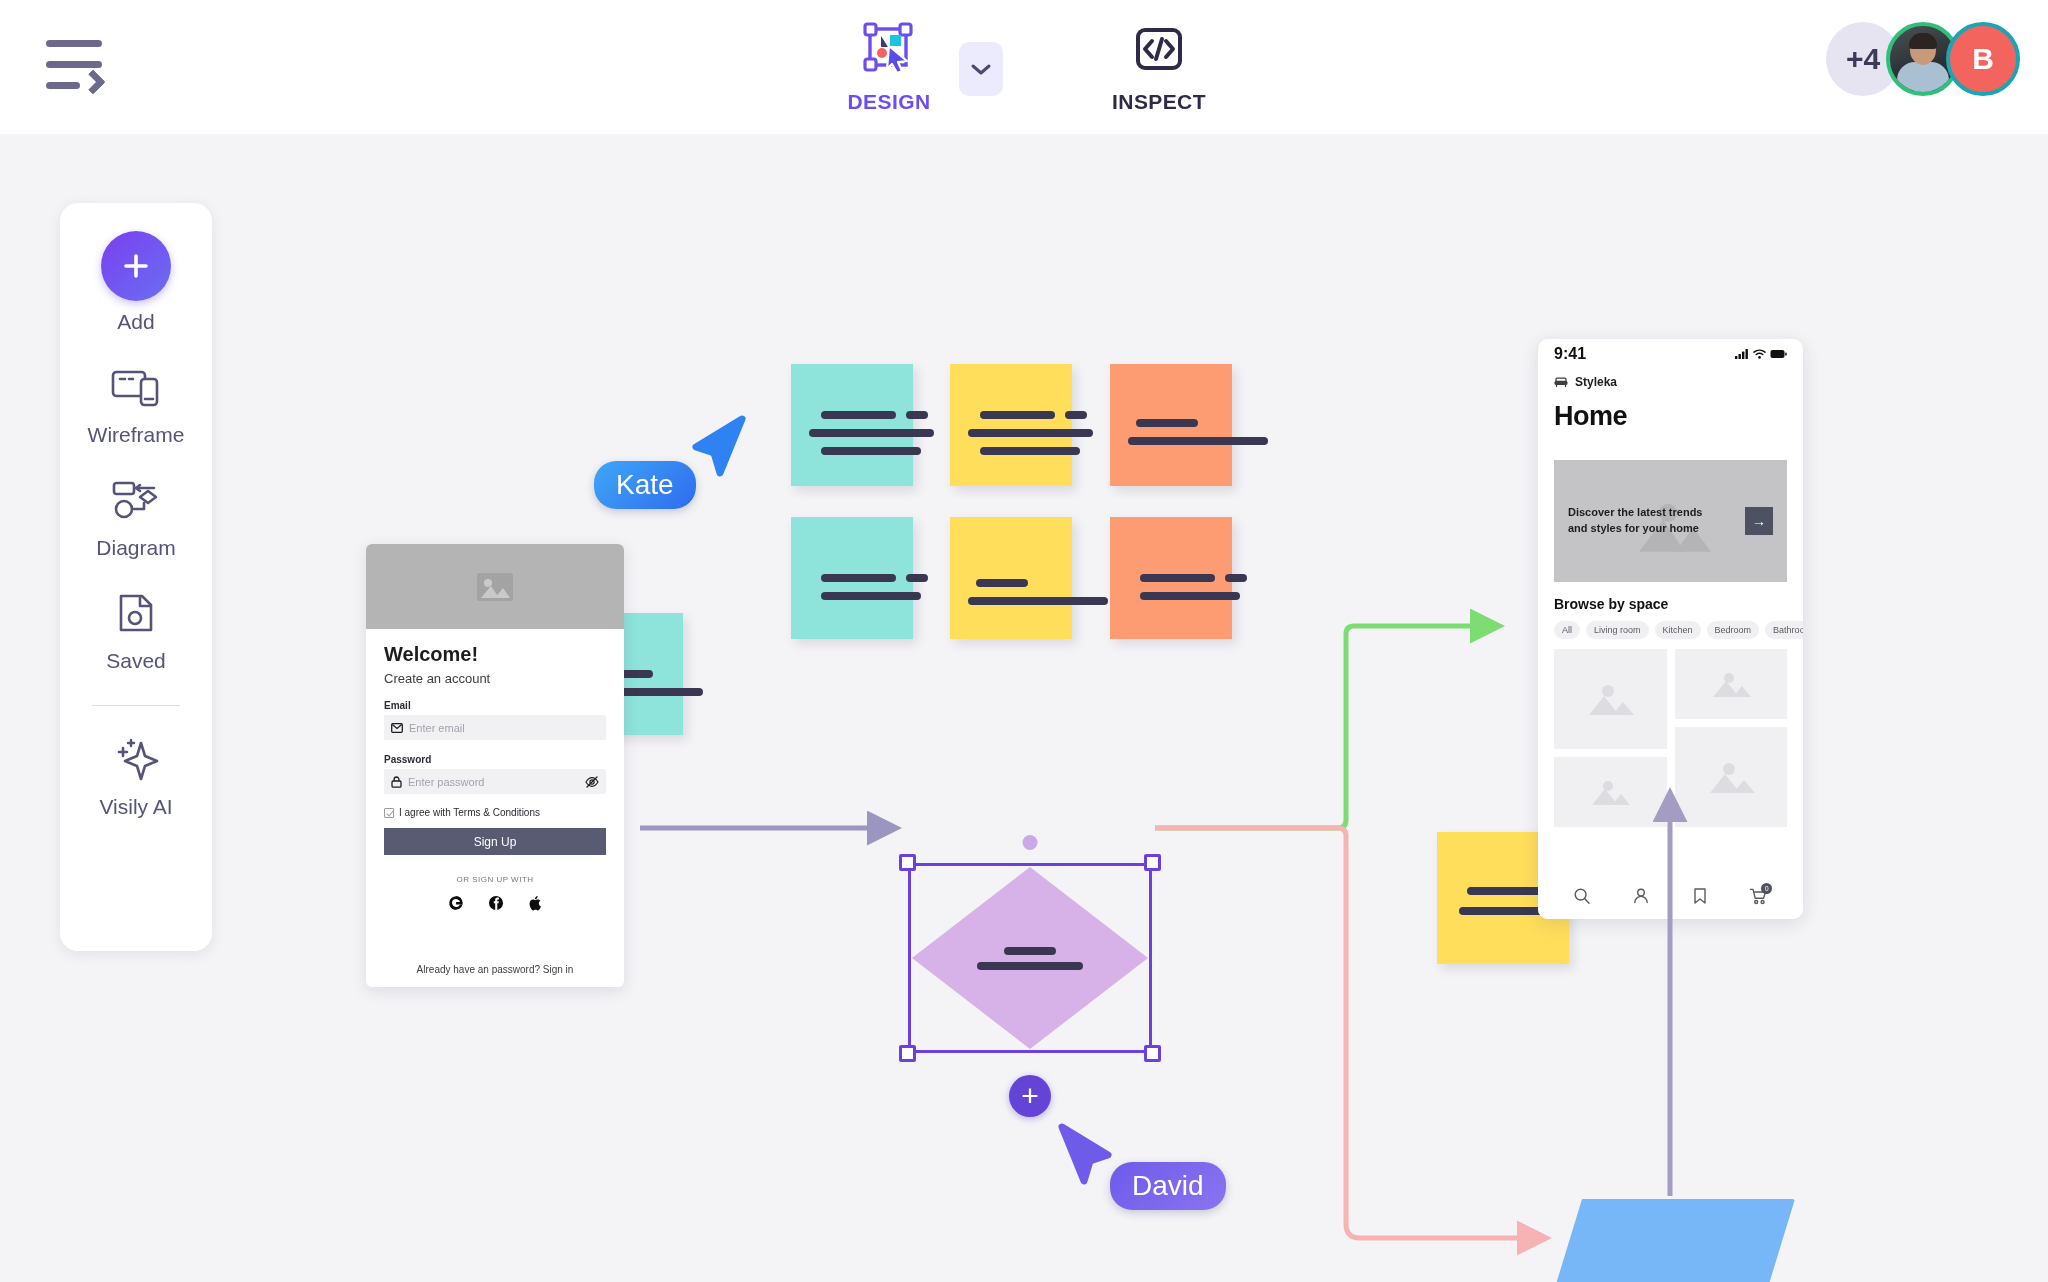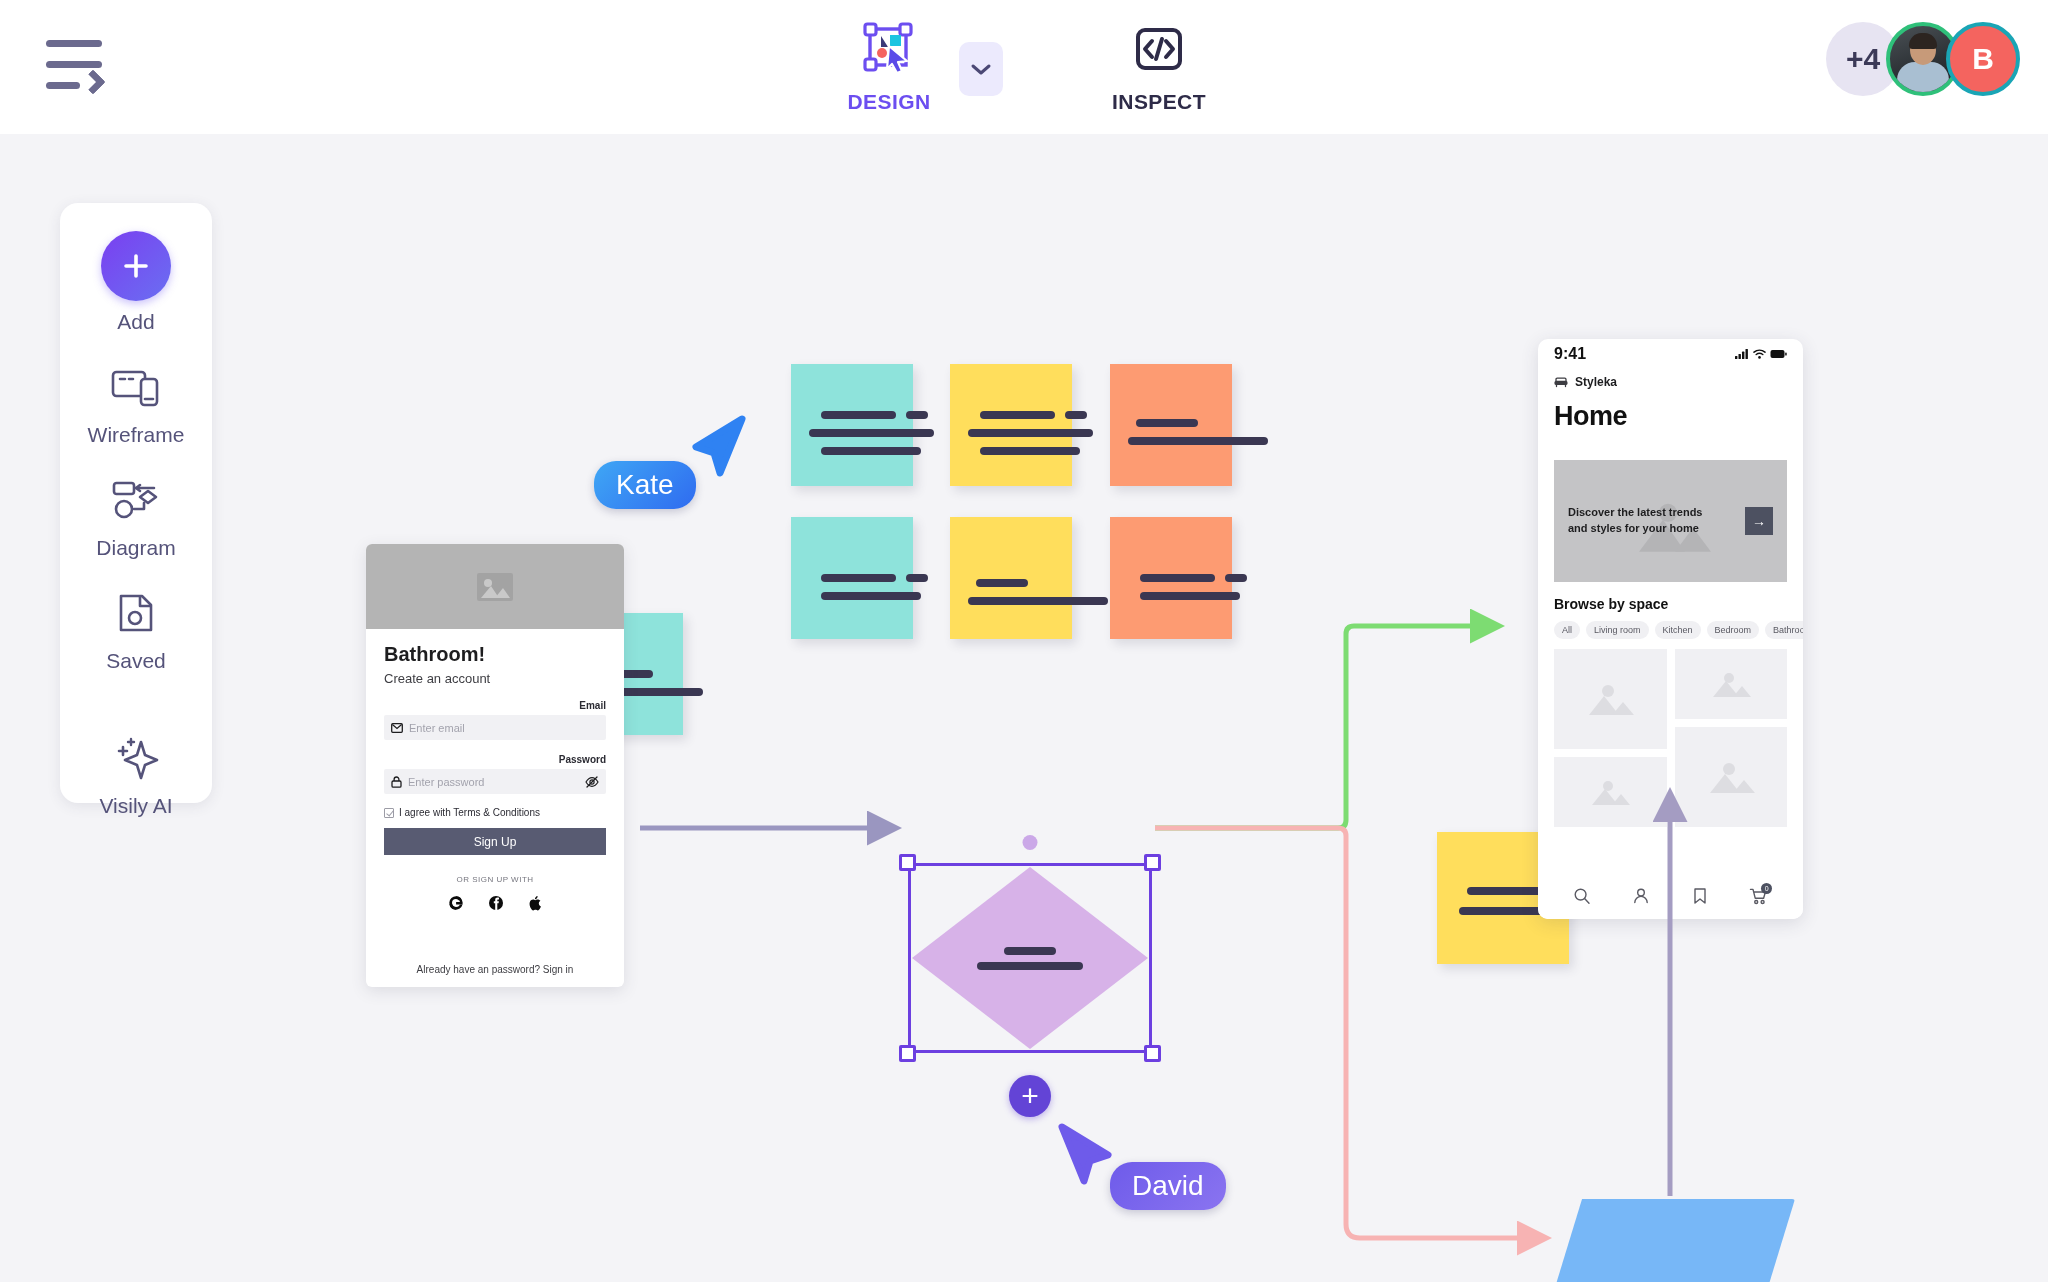--- a/index.html
+++ b/index.html
@@ -96,21 +96,21 @@
   }
   .av-letter {
     margin-left: -14px; z-index: 3;
     background: #f4645f; color: #ffffff;
     border: 4px solid #1aa5b5;
   }
 
   
   .sidebar {
     position: absolute; left: 60px; top: 203px;
-    width: 152px; height: 600px;
+    width: 152px; height: 748px;
     background: #ffffff; border-radius: 18px;
     box-shadow: 0 3px 14px rgba(60,58,88,0.10);
     display: flex; flex-direction: column; align-items: center;
     padding-top: 28px; z-index: 30;
   }
   .side-item {
     display: flex; flex-direction: column; align-items: center;
     cursor: pointer; margin-bottom: 28px; width: 100%;
   }
   .side-item .slabel {
@@ -145,21 +145,21 @@
     box-shadow: 0 4px 16px rgba(60,58,88,0.13);
     overflow: hidden;
   }
   .signup-hero {
     height: 85px; background: #b4b4b4;
     display: flex; align-items: center; justify-content: center;
   }
   .signup-body { padding: 14px 18px 0 18px; }
   .s-welcome { font-size: 20px; font-weight: bold; color: #1d1d1f; }
   .s-sub { font-size: 13px; color: #3d3d42; margin-top: 5px; }
-  .s-flabel { font-size: 10px; font-weight: bold; color: #2b2b33; margin: 14px 0 4px; text-align: right; }
+  .s-flabel { font-size: 10px; font-weight: bold; color: #2b2b33; margin: 14px 0 4px; }
   .s-field {
     height: 25px; background: #f1f1f4; border-radius: 2px;
     display: flex; align-items: center; padding: 0 7px; gap: 6px;
   }
   .s-field .ph { font-size: 11px; color: #a3a3ad; flex: 1; }
   .s-check { display: flex; align-items: center; gap: 5px; margin-top: 13px; }
   .s-check .box {
     width: 10px; height: 10px; border: 1px solid #9c9ca6;
     border-radius: 1px; position: relative; background: #fff;
   }
@@ -486,21 +486,21 @@
     <div class="signup">
       <div class="signup-hero">
         <svg width="38" height="30" viewBox="0 0 38 30">
           <rect x="1" y="1" width="36" height="28" rx="2" fill="#a3a3a3"></rect>
           <circle cx="12" cy="11" r="4" fill="#c9c9c9"></circle>
           <path d="M5 26 L15 14 L23 26 Z" fill="#c9c9c9"></path>
           <path d="M19 26 L27 16 L34 26 Z" fill="#c9c9c9"></path>
         </svg>
       </div>
       <div class="signup-body">
-        <div class="s-welcome">Bathroom!</div>
+        <div class="s-welcome">Welcome!</div>
         <div class="s-sub">Create an account</div>
 
         <div class="s-flabel">Email</div>
         <div class="s-field">
           <svg width="12" height="10" viewBox="0 0 12 10">
             <rect x="0.7" y="0.7" width="10.6" height="8.6" rx="1" fill="none" stroke="#1d1d1f" stroke-width="1.3"></rect>
             <path d="M1.4 1.6 L6 5.4 L10.6 1.6" fill="none" stroke="#1d1d1f" stroke-width="1.3"></path>
           </svg>
           <span class="ph">Enter email</span>
         </div>

